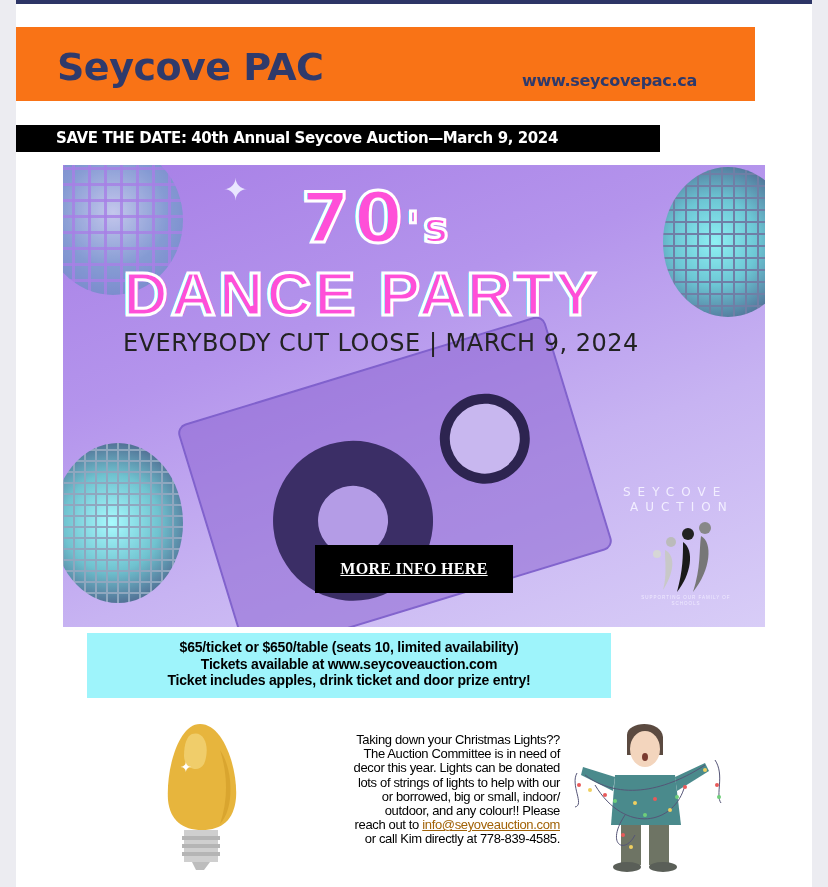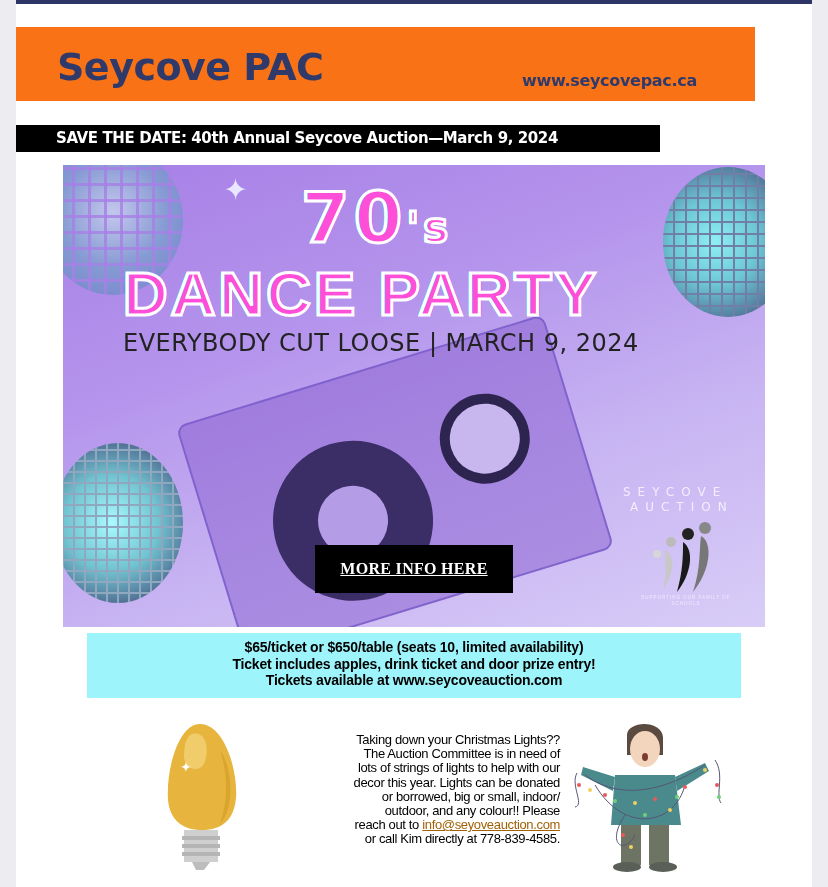--- a/index.html
+++ b/index.html
@@ -42,21 +42,21 @@
   .reel-big::after{content:"";position:absolute;left:45px;top:45px;width:70px;height:70px;border-radius:50%;background:#b49ce6;}
   .reel-small{left:245px;top:55px;width:90px;height:90px;background:#2d2450;}
   .reel-small::after{content:"";position:absolute;left:10px;top:10px;width:70px;height:70px;border-radius:50%;background:#c8b7ef;}
   .moreinfo{position:absolute;left:252px;top:380px;width:198px;height:48px;background:#000;color:#fff;display:flex;align-items:center;justify-content:center;
             font-family:"Liberation Serif",serif;font-weight:bold;font-size:16px;text-decoration:underline;letter-spacing:.3px;cursor:pointer;}
   .brand1,.brand2{position:absolute;color:#f2eeff;font-family:"DejaVu Sans",sans-serif;font-size:12px;letter-spacing:7px;}
   .brand1{left:560px;top:320px;}
   .brand2{left:567px;top:335px;}
   .logo{position:absolute;left:580px;top:355px;width:90px;height:75px;}
   .tagline{position:absolute;left:578px;top:430px;width:90px;text-align:center;color:#efeaff;font-size:4.5px;letter-spacing:1px;line-height:6px;}
-  .pricebox{position:absolute;left:87px;top:633px;width:654px;height:65px;background:#9ef4fb;text-align:center;
+  .pricebox{position:absolute;left:87px;top:633px;width:524px;height:65px;background:#9ef4fb;text-align:center;
             font-family:"Liberation Sans",sans-serif;font-weight:bold;font-size:14px;line-height:16.5px;color:#000;padding-top:6px;box-sizing:border-box;letter-spacing:-0.2px;}
   .pricebox div{white-space:nowrap;}
   .bulb{position:absolute;left:162px;top:720px;width:80px;height:150px;}
   .lights-text{position:absolute;left:272px;top:733px;width:288px;text-align:right;font-family:"Liberation Sans",sans-serif;font-weight:normal;font-size:13px;line-height:14.2px;color:#000;letter-spacing:-0.35px;}
   .lights-text a{color:#a16207;text-decoration:underline;}
   .man{position:absolute;left:565px;top:715px;width:165px;height:165px;}
 </style>
 </head>
 <body>
 
@@ -94,41 +94,41 @@
     <path d="M40 22 C52 30 48 55 34 72 C40 50 40 36 40 22Z" fill="#1a1a1a"></path>
     <circle cx="28" cy="22" r="5" fill="#bbb"></circle>
     <path d="M22 30 C34 36 30 55 20 70 C24 55 22 44 22 30Z" fill="#c8c8c8"></path>
     <circle cx="14" cy="34" r="4" fill="#d6d6d6"></circle>
   </svg>
   <div class="tagline">SUPPORTING OUR FAMILY OF SCHOOLS</div>
 </div>
 
 <div class="pricebox">
   <div>$65/ticket or $650/table (seats 10, limited availability)</div>
+  <div>Tickets available at www.seycoveauction.com</div>
   <div>Ticket includes apples, drink ticket and door prize entry!</div>
-  <div>Tickets available at www.seycoveauction.com</div>
 </div>
 
 <svg class="bulb" viewBox="0 0 80 150">
   <path d="M38 4 C62 4 76 50 74 78 C72 100 60 110 40 110 C20 110 8 100 6 80 C4 50 16 4 38 4Z" fill="#e7b53d"></path>
   <path d="M30 14 C44 10 48 30 42 44 C36 54 22 48 22 36 C22 24 25 16 30 14Z" fill="#f0cd6a"></path>
   <path d="M58 30 C72 50 72 90 58 104 C66 80 66 55 58 30Z" fill="#d9a52f"></path>
   <text x="18" y="52" fill="#fff" font-size="14">✦</text>
   <rect x="22" y="110" width="34" height="32" fill="#cfcfcf"></rect>
   <rect x="20" y="116" width="38" height="4" fill="#b5b5b5"></rect>
   <rect x="20" y="124" width="38" height="4" fill="#b5b5b5"></rect>
   <rect x="20" y="132" width="38" height="4" fill="#b5b5b5"></rect>
   <path d="M30 142 L48 142 L42 150 L34 150Z" fill="#bdbdbd"></path>
 </svg>
 
 <div class="lights-text">
   <div>Taking down your Christmas Lights??</div>
   <div>The Auction Committee is in need of</div>
+  <div>decor this year.  Lights can be donated</div>
   <div>lots of strings of lights to help with our</div>
-  <div>decor this year.  Lights can be donated</div>
   <div>or borrowed, big or small, indoor/</div>
   <div>outdoor, and any colour!!  Please</div>
   <div><span>reach out to </span><a>info@seyoveauction.com</a></div>
   <div>or call Kim directly at 778-839-4585.</div>
 </div>
 
 <svg class="man" viewBox="0 0 165 165">
   <path d="M62 20 C62 6 96 4 98 22 L98 40 L62 40Z" fill="#5b4a40"></path>
   <ellipse cx="80" cy="34" rx="15" ry="18" fill="#f3d5bd"></ellipse>
   <ellipse cx="80" cy="42" rx="3" ry="4" fill="#7a3b30"></ellipse>

